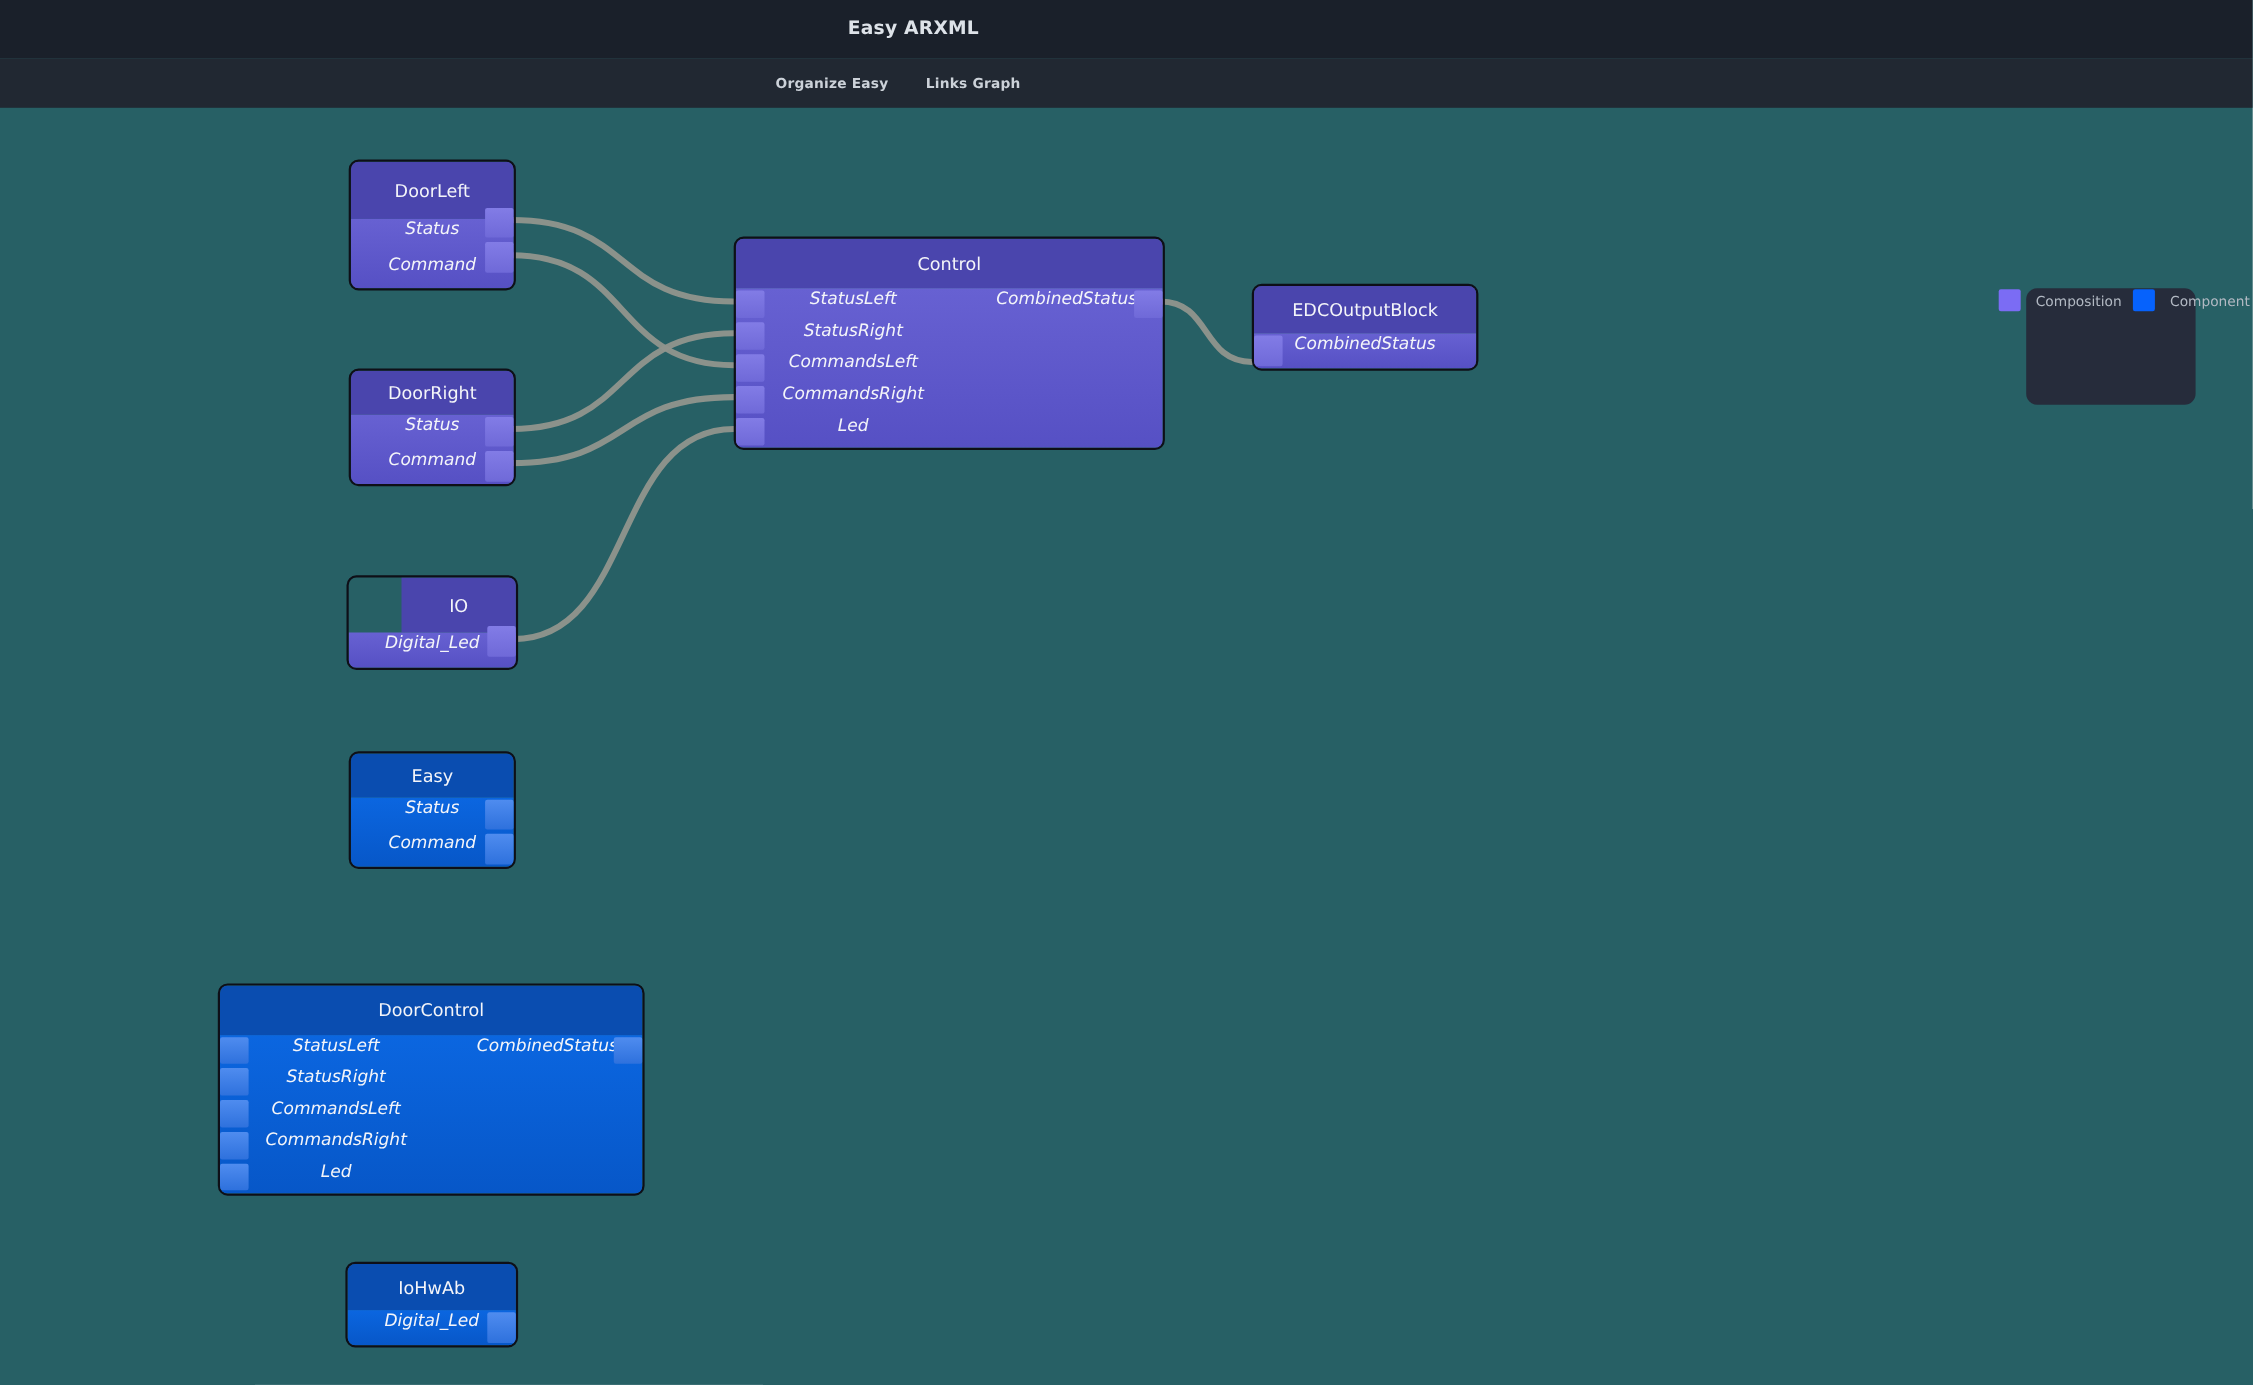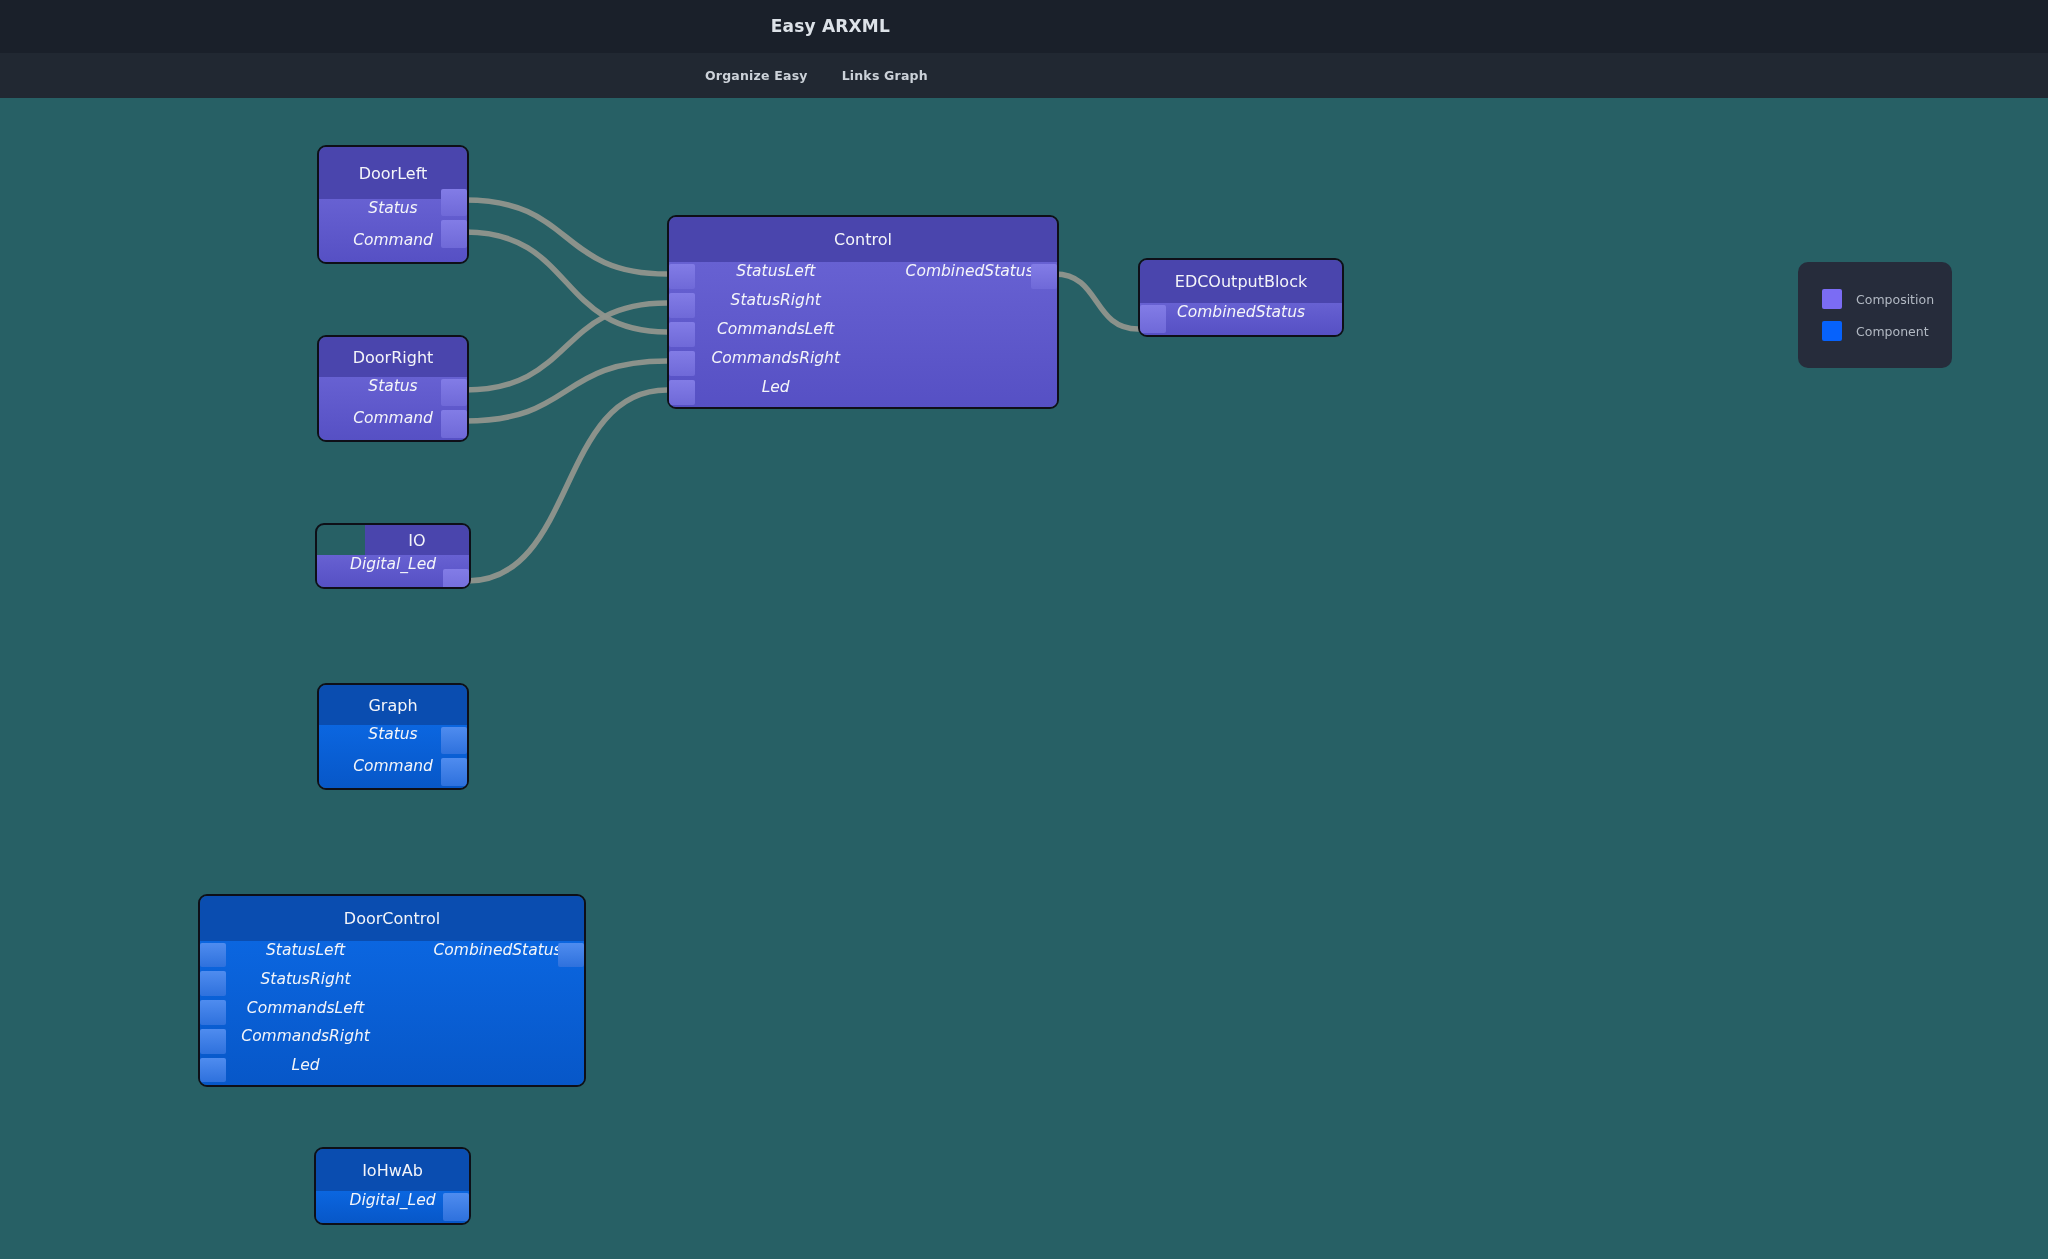--- a/index.html
+++ b/index.html
@@ -31,21 +31,21 @@
   .node.composition .node-body{background:linear-gradient(180deg,var(--comp-body-top),var(--comp-body-bottom));}
   .node.component .node-title{background:var(--cmpn-header);}
   .node.component .node-body{background:linear-gradient(180deg,var(--cmpn-body-top),var(--cmpn-body-bottom));}
   .port{position:absolute;width:26px;border-radius:2px;z-index:3;}
   .node.composition .port{background:linear-gradient(180deg,var(--comp-port-top),var(--comp-port-bottom));}
   .node.component .port{background:linear-gradient(180deg,var(--cmpn-port-top),var(--cmpn-port-bottom));}
   .port.left{left:0;} .port.right{right:0;}
 
   
   .legend{position:absolute;z-index:4;border-radius:10px;background:var(--legend-bg);
-          display:flex;flex-direction:column;justify-content:center;gap:10px;padding:0 0 0 24px;box-sizing:border-box;}
+          display:flex;justify-content:center;gap:10px;padding:0 0 0 24px;box-sizing:border-box;margin-left:44px;}
   .legend-row{display:flex;align-items:center;gap:14px;height:22px;}
   .legend-swatch{width:20px;height:20px;border-radius:2px;flex:0 0 auto;}
   .legend-label{color:#b2b9c3;font-size:12.5px;}
 </style>
 </head>
 <body>
 
 <div class="page">
 
   <svg class="edges" width="2048" height="1259">
@@ -100,21 +100,21 @@
             <span class="lbl full">Status</span>
           </div>
           <div class="node-row" style="height: 31.5px;">
             <span class="lbl full">Command</span>
           </div>
         </div>
         <i class="port right" style="top: 41.5px; height: 27.5px;"></i>
         <i class="port right" style="top: 73px; height: 27.5px;"></i>
       </div>
       <div class="node composition" style="left: 315px; top: 523px; width: 152px;">
-        <div class="node-title" style="height: 30px; margin-left: 48px;">IO</div>
+        <div class="node-title" style="height: 50px; margin-left: 48px;">IO</div>
         <div class="node-body">
           <div class="node-row" style="height: 32px;">
             <span class="lbl full">Digital_Led</span>
           </div>
         </div>
         <i class="port right" style="top: 43.5px; height: 28px;"></i>
       </div>
       <div class="node composition" style="left: 667px; top: 215px; width: 388px;">
         <div class="node-title" style="height: 45px;">Control</div>
         <div class="node-body">
@@ -149,21 +149,21 @@
       <div class="node composition" style="left: 1138px; top: 258px; width: 202px;">
         <div class="node-title" style="height: 43px;">EDCOutputBlock</div>
         <div class="node-body">
           <div class="node-row" style="height: 32px;">
             <span class="lbl full">CombinedStatus</span>
           </div>
         </div>
         <i class="port left" style="top: 44.5px; height: 28px;"></i>
       </div>
       <div class="node component" style="left: 317px; top: 683px; width: 148px;">
-        <div class="node-title" style="height: 40px;">Graph</div>
+        <div class="node-title" style="height: 40px;">Easy</div>
         <div class="node-body">
           <div class="node-row" style="height: 31.5px;">
             <span class="lbl full">Status</span>
           </div>
           <div class="node-row" style="height: 31.5px;">
             <span class="lbl full">Command</span>
           </div>
         </div>
         <i class="port right" style="top: 41.5px; height: 27.5px;"></i>
         <i class="port right" style="top: 73px; height: 27.5px;"></i>

